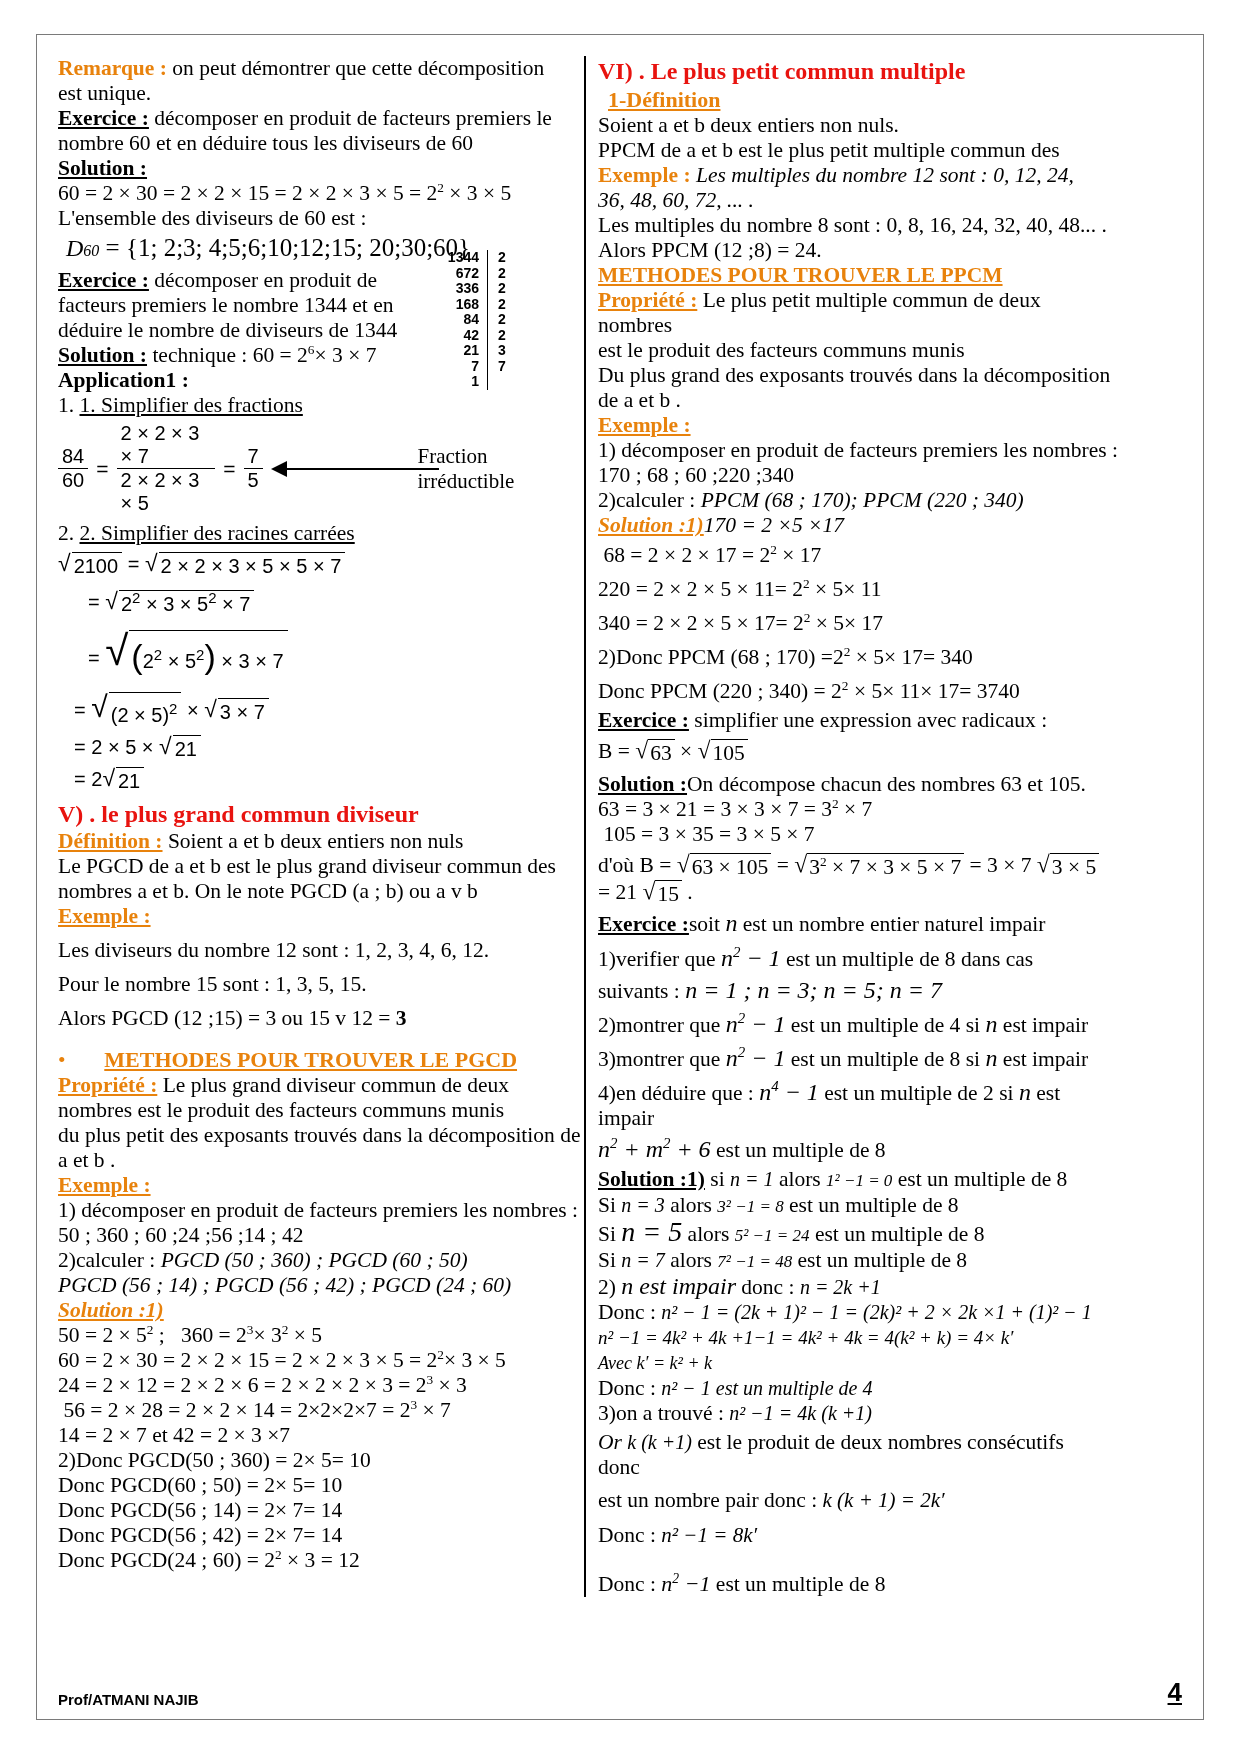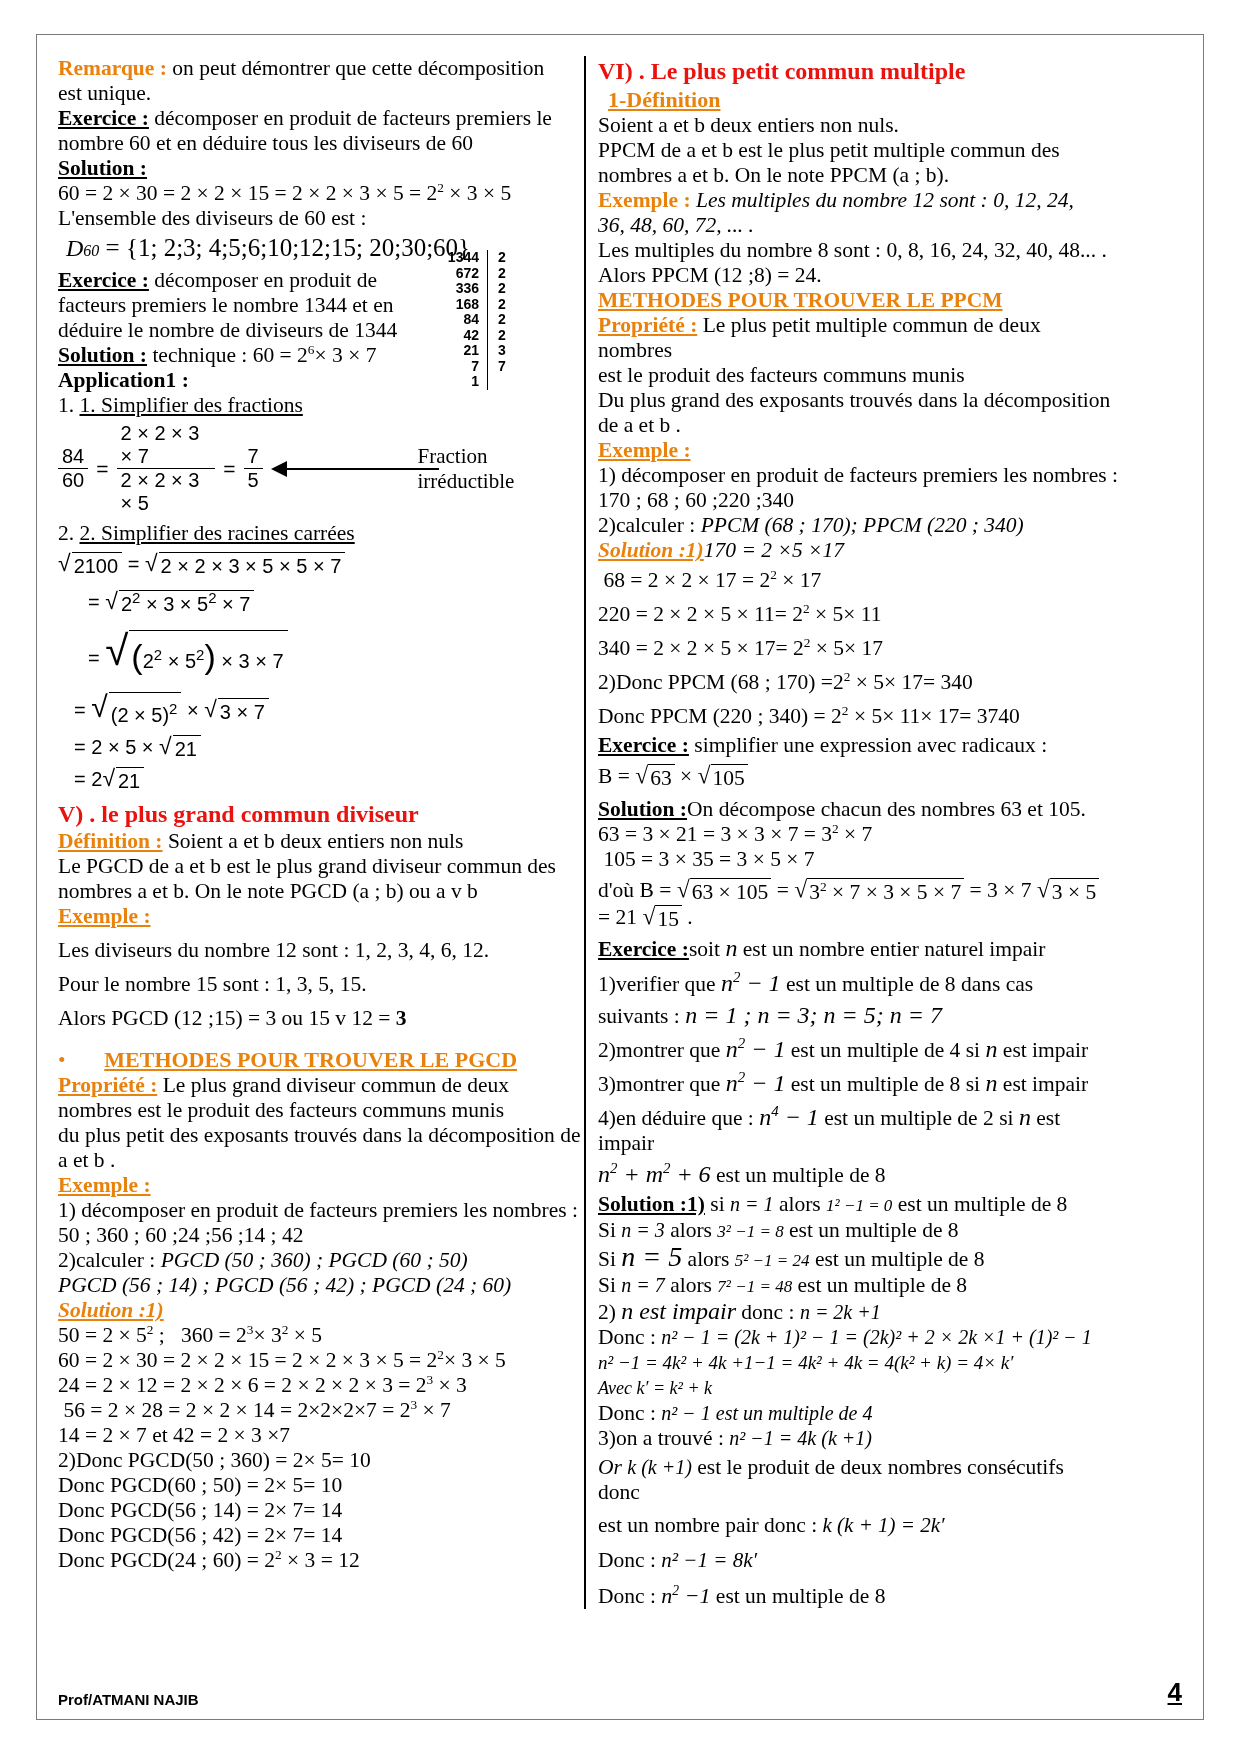--- a/index.html
+++ b/index.html
@@ -288,21 +288,20 @@
 
     <div class="col-right">
       <div class="col-right-wrap">
 
         <div class="h-red" style="text-decoration:none;">VI) . Le plus petit commun multiple</div>
 
         <div class="h-or" style="padding-left:10px;">1-Définition</div>
 
         <div class="l">Soient a et b deux entiers non nuls.</div>
         <div class="l lw" style="text-align:justify;">PPCM de a et b est le plus petit multiple commun des</div>
-        <div class="l">nombres a et b. On le note PPCM (a ; b).</div>
 
         <div class="l lw">
           <span class="or">Exemple : </span><span class="it">Les multiples du nombre 12 sont : 0, 12, 24, 36, 48, 60, 72,  ... .</span>
         </div>
         <div class="l">Les multiples du nombre 8 sont : 0, 8, 16, 24, 32, 40, 48... .</div>
         <div class="l">Alors PPCM (12 ;8) = 24.</div>
 
         <div class="l">
           <span class="oru">METHODES POUR TROUVER LE PPCM</span>
         </div>
@@ -459,21 +458,21 @@
         </div>
 
         <div class="l" style="margin-top:8px;">
           <span>est un nombre pair donc : </span><span class="mi" style="font-size:21px;">k (k + 1) = 2k′</span>
         </div>
 
         <div class="l" style="margin-top:10px;">
           <span>Donc : </span><span class="mi" style="font-size:21px;">n² −1 = 8k′</span>
         </div>
 
-        <div class="l" style="margin-top:10px;">
+        <div class="l" style="margin-top:23px;">
           <span>Donc : </span><span class="mi" style="font-size:22px;"><i>n</i><sup>2</sup> −1</span><span> est un multiple de 8</span>
         </div>
 
       </div>
     </div>
 
   </div>
 
   <div class="ladder">
     <div class="lcol">

